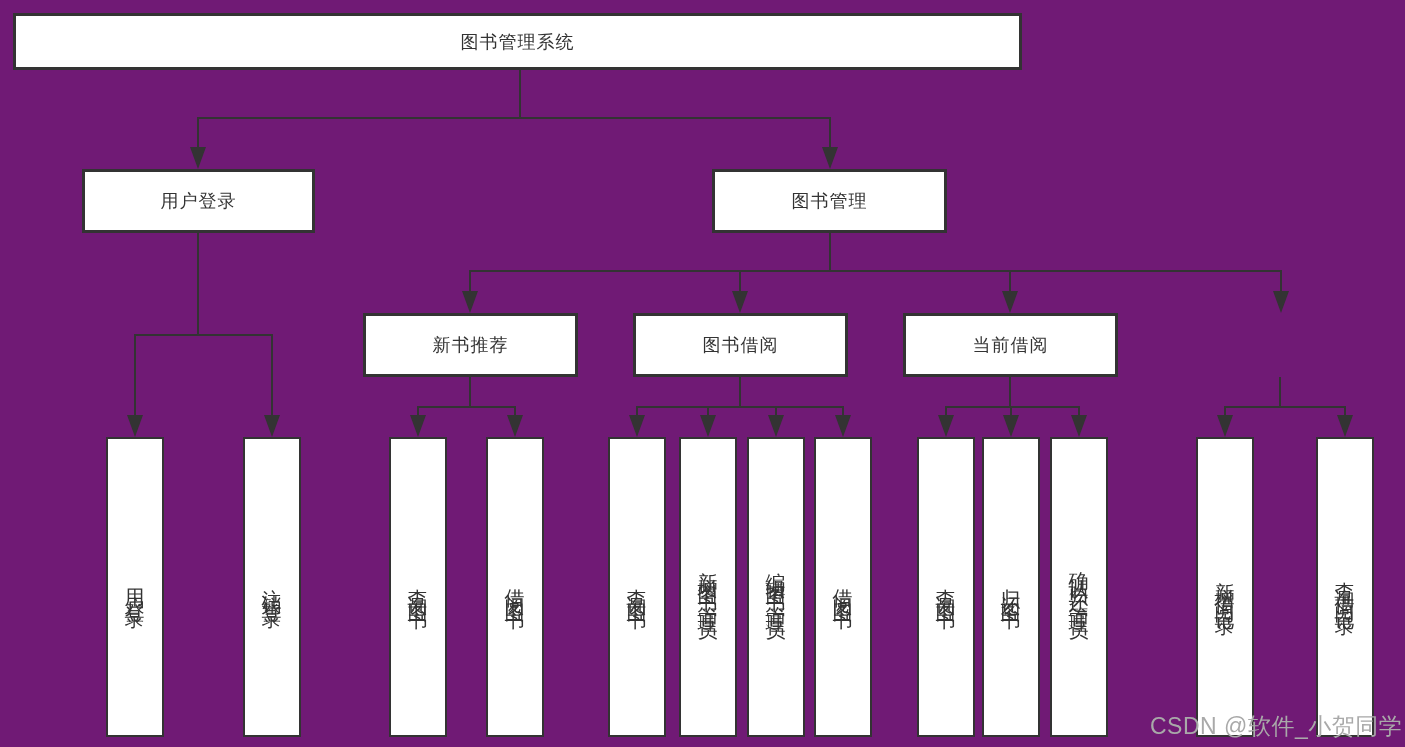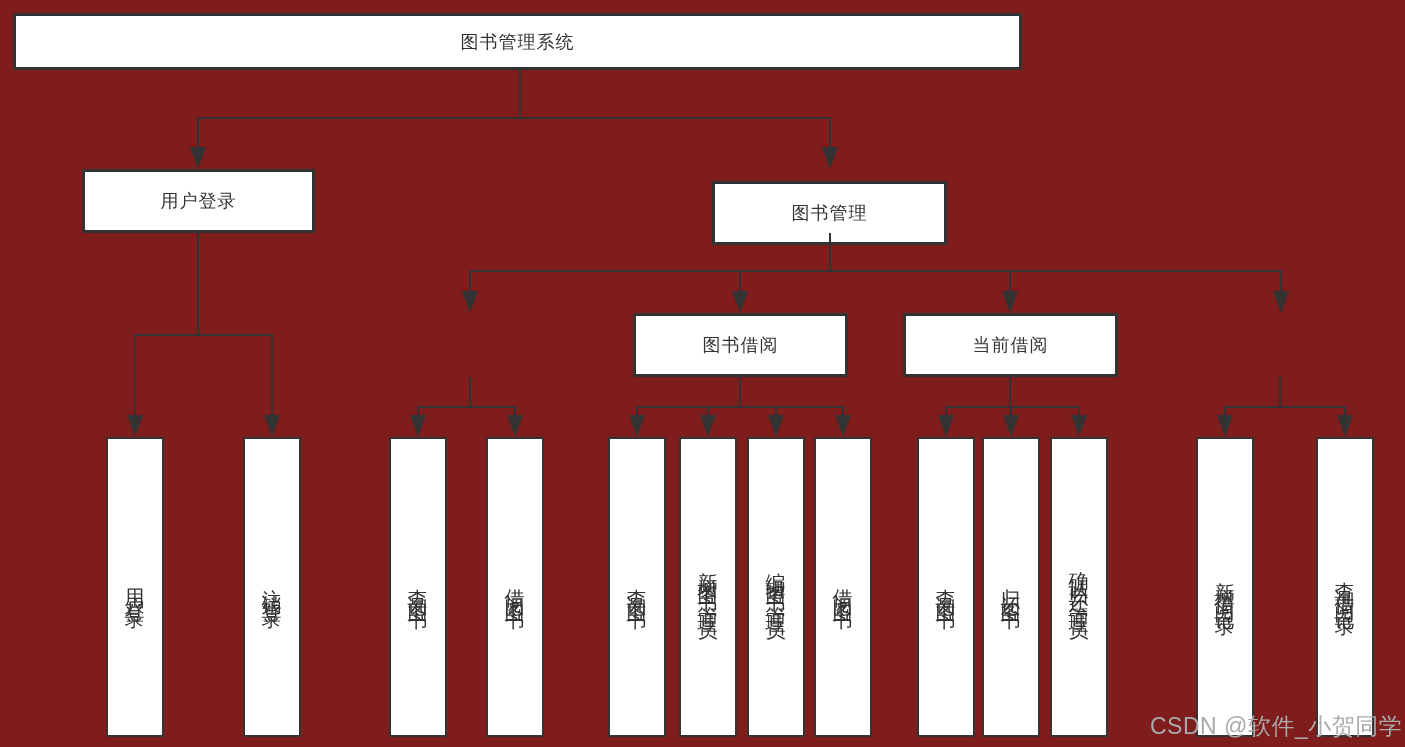--- a/index.html
+++ b/index.html
@@ -1,19 +1,19 @@
 <!DOCTYPE html>
 <html><head>
 <meta charset="utf-8">
 <style>
   html,body{margin:0;padding:0;background:#ffffff;}
   .canvas{
     position:relative;
     width:1405px;height:747px;
-    background:#7f1d1d;
+    background:#701a75;
     font-family:"Liberation Sans","DejaVu Sans",sans-serif;
     color:#333333;
     overflow:hidden;
   }
   .box{
     position:absolute;
     background:#ffffff;
     border:3px solid #333333;
     box-sizing:border-box;
     display:flex;align-items:center;justify-content:center;
@@ -69,21 +69,21 @@
   <div class="vline" style="left:519px;top:70px;height:48px;"></div>
   <div class="hline" style="left:197px;top:117px;width:634px;"></div>
   <div class="vline" style="left:197px;top:117px;height:33px;"></div>
   <div class="arrow" style="left:190px;top:147px;"></div>
   <div class="vline" style="left:829px;top:117px;height:33px;"></div>
   <div class="arrow" style="left:822px;top:147px;"></div>
 
   <div class="box" style="left:82px;top:169px;width:233px;height:64px;">
     <span>用户登录</span>
   </div>
-  <div class="box" style="left:712px;top:181px;width:235px;height:64px;text-align:center;">
+  <div class="box" style="left:712px;top:169px;width:235px;height:64px;text-align:center;">
     <span>图书管理</span>
   </div>
 
   <div class="vline" style="left:197px;top:233px;height:103px;"></div>
   <div class="hline" style="left:134px;top:334px;width:139px;"></div>
   <div class="vline" style="left:134px;top:334px;height:84px;"></div>
   <div class="arrow" style="left:127px;top:415px;"></div>
   <div class="vline" style="left:271px;top:334px;height:84px;"></div>
   <div class="arrow" style="left:264px;top:415px;"></div>
 
@@ -91,20 +91,23 @@
   <div class="hline" style="left:469px;top:270px;width:813px;"></div>
   <div class="vline" style="left:469px;top:270px;height:24px;"></div>
   <div class="arrow" style="left:462px;top:291px;"></div>
   <div class="vline" style="left:739px;top:270px;height:24px;"></div>
   <div class="arrow" style="left:732px;top:291px;"></div>
   <div class="vline" style="left:1009px;top:270px;height:24px;"></div>
   <div class="arrow" style="left:1002px;top:291px;"></div>
   <div class="vline" style="left:1280px;top:270px;height:24px;"></div>
   <div class="arrow" style="left:1273px;top:291px;"></div>
 
+  <div class="box" style="left:363px;top:313px;width:215px;height:64px;">
+    <span>新书推荐</span>
+  </div>
   <div class="box" style="left:633px;top:313px;width:215px;height:64px;text-align:right;">
     <span>图书借阅</span>
   </div>
   <div class="box" style="left:903px;top:313px;width:215px;height:64px;">
     <span>当前借阅</span>
   </div>
 
   <div class="vline" style="left:469px;top:377px;height:31px;"></div>
   <div class="hline" style="left:417px;top:406px;width:99px;"></div>
   <div class="vline" style="left:417px;top:406px;height:12px;"></div>

